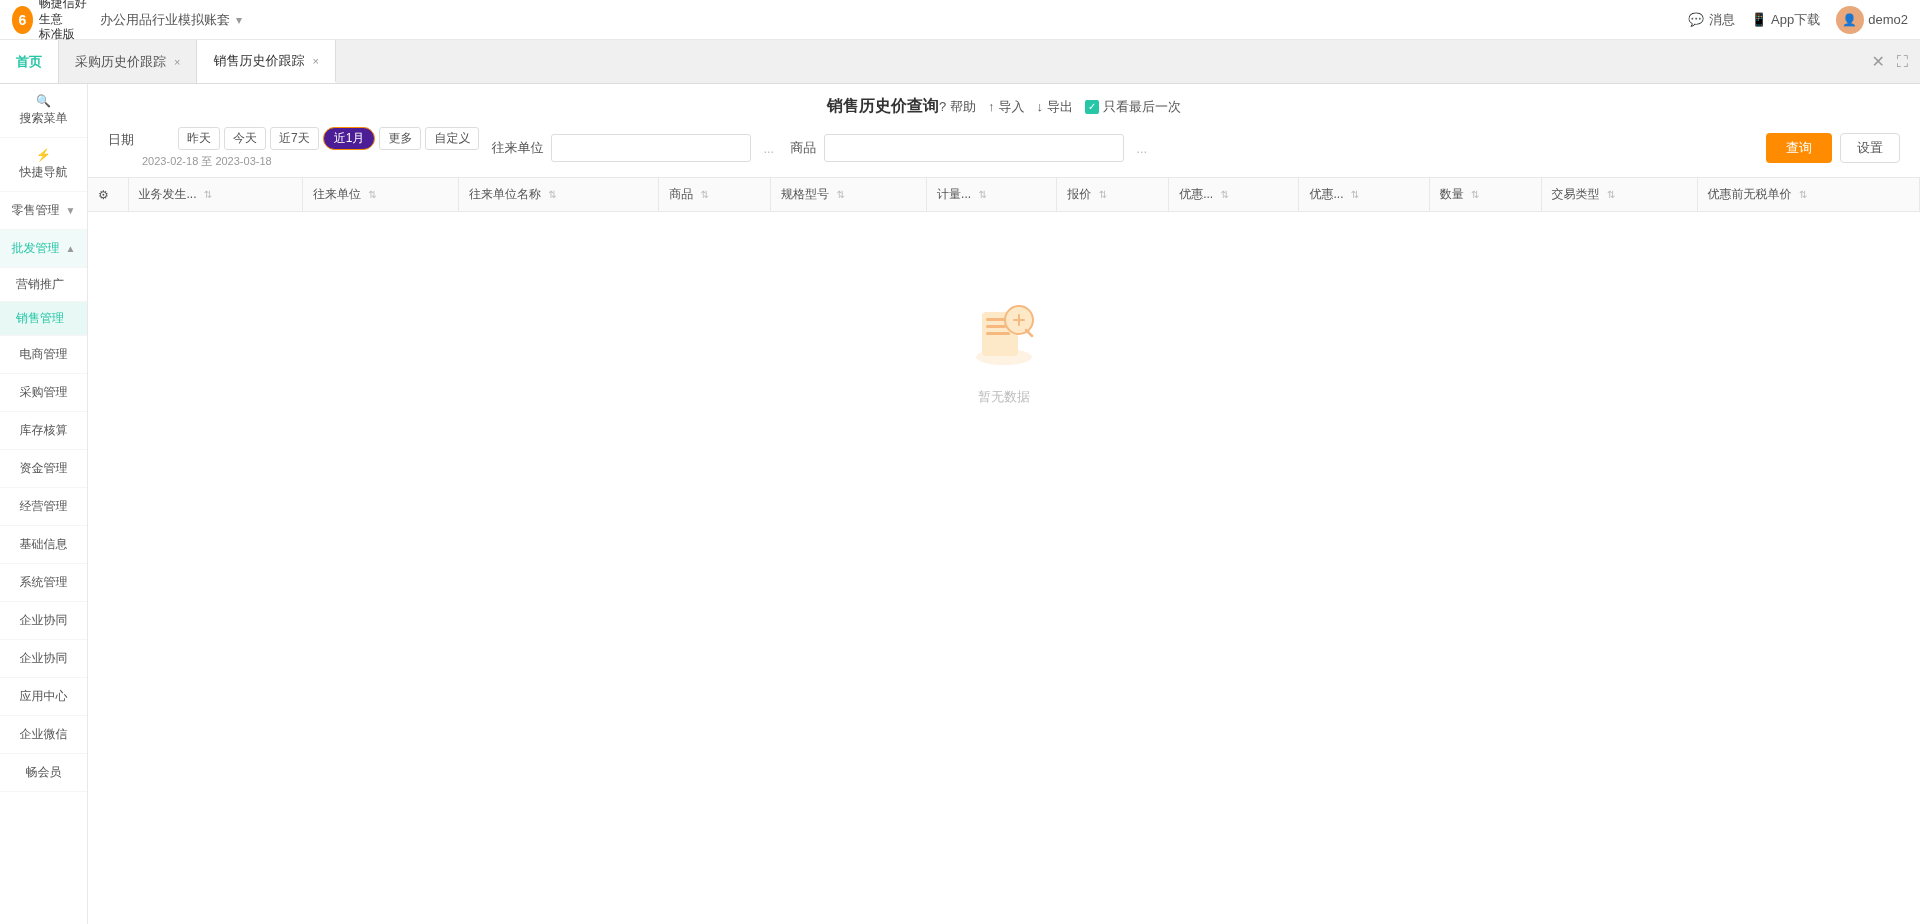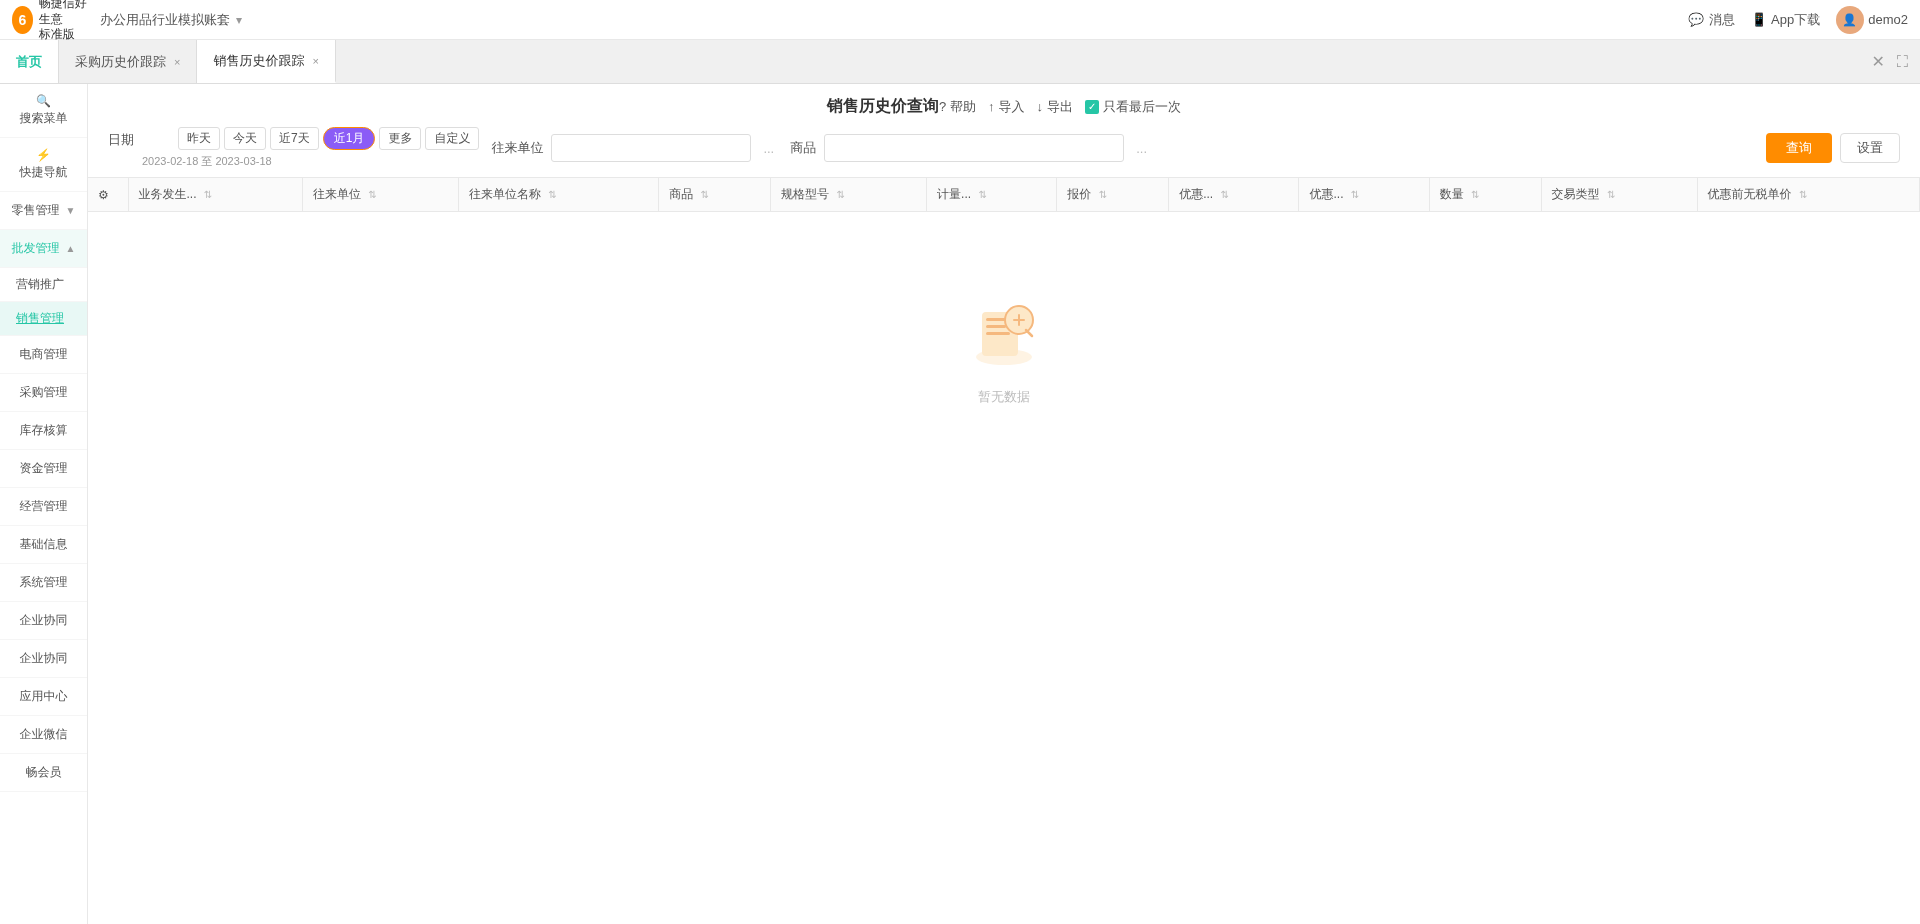--- a/index.html
+++ b/index.html
@@ -253,21 +253,21 @@
     .date-btn {
       padding: 2px 8px;
       border: 1px solid #ddd;
       border-radius: 3px;
       cursor: pointer;
       font-size: 12px;
       color: #555;
       background: #fff;
     }
     .date-btn.active {
-      background: #8b5cf6;
+      background: #4c1d95;
       color: white;
       border-color: #ff8c00;
       border-radius: 12px;
       padding: 2px 10px;
     }
     .date-range-text {
       font-size: 11px;
       color: #999;
     }
     .filter-input-group {
@@ -445,21 +445,21 @@
       <span class="arrow">▼</span>
     </div>
     <div class="sidebar-item has-arrow" style="color:#26c6a6;background:#f0faf8;">
       <span>批发管理</span>
       <span class="arrow">▲</span>
     </div>
 
     <div class="sidebar-sub-item">
       <span>营销推广</span>
     </div>
-    <div class="sidebar-sub-item" style="color:#26c6a6;background:#e8f8f5;text-decoration:underline;">
+    <div class="sidebar-sub-item" style="color:#26c6a6;background:#e8f8f5;">
       <span>销售管理</span>
     </div>
     <div class="sidebar-item">
       <span>电商管理</span>
     </div>
     <div class="sidebar-item">
       <span>采购管理</span>
     </div>
     <div class="sidebar-item">
       <span>库存核算</span>

